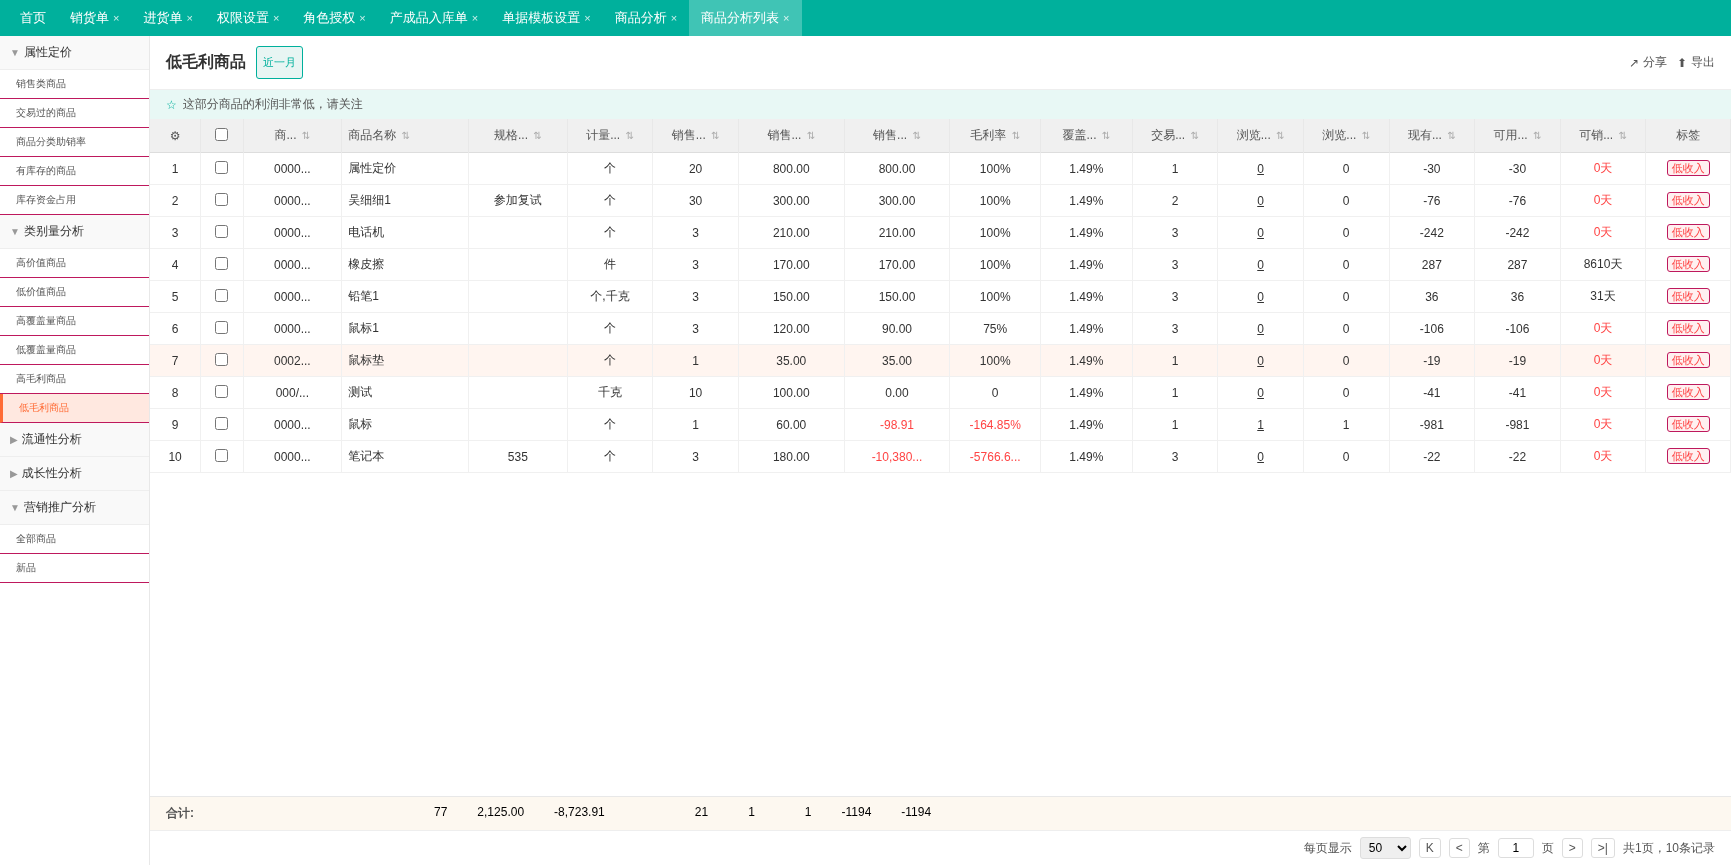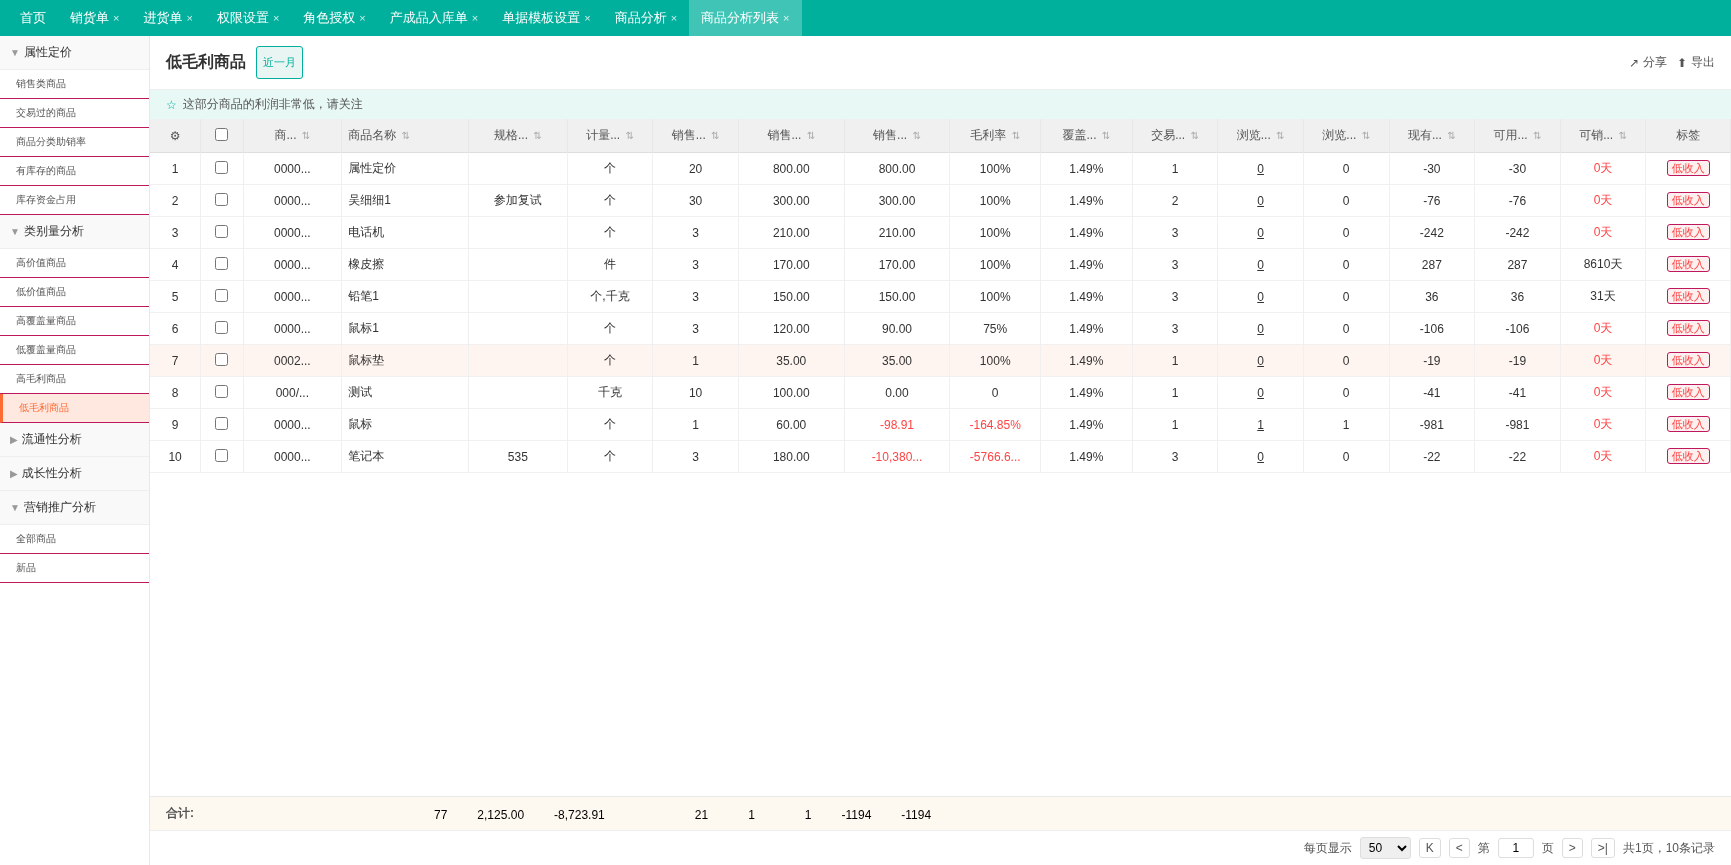--- a/index.html
+++ b/index.html
@@ -190,21 +190,21 @@
       cursor: pointer;
     }
     .checkbox { cursor: pointer; }
 
     
     .table-footer {
       background: #fdf8f0;
       border-top: 1px solid #e8e8e8;
       padding: 8px 16px;
       display: flex;
-      align-items: flex-end;
+      align-items: flex-start;
     }
     .footer-total-label { color: #555; font-weight: bold; margin-right: 20px; }
 
     
     .pagination-bar {
       background: #fff;
       border-top: 1px solid #eee;
       padding: 6px 16px;
       display: flex;
       align-items: center;

